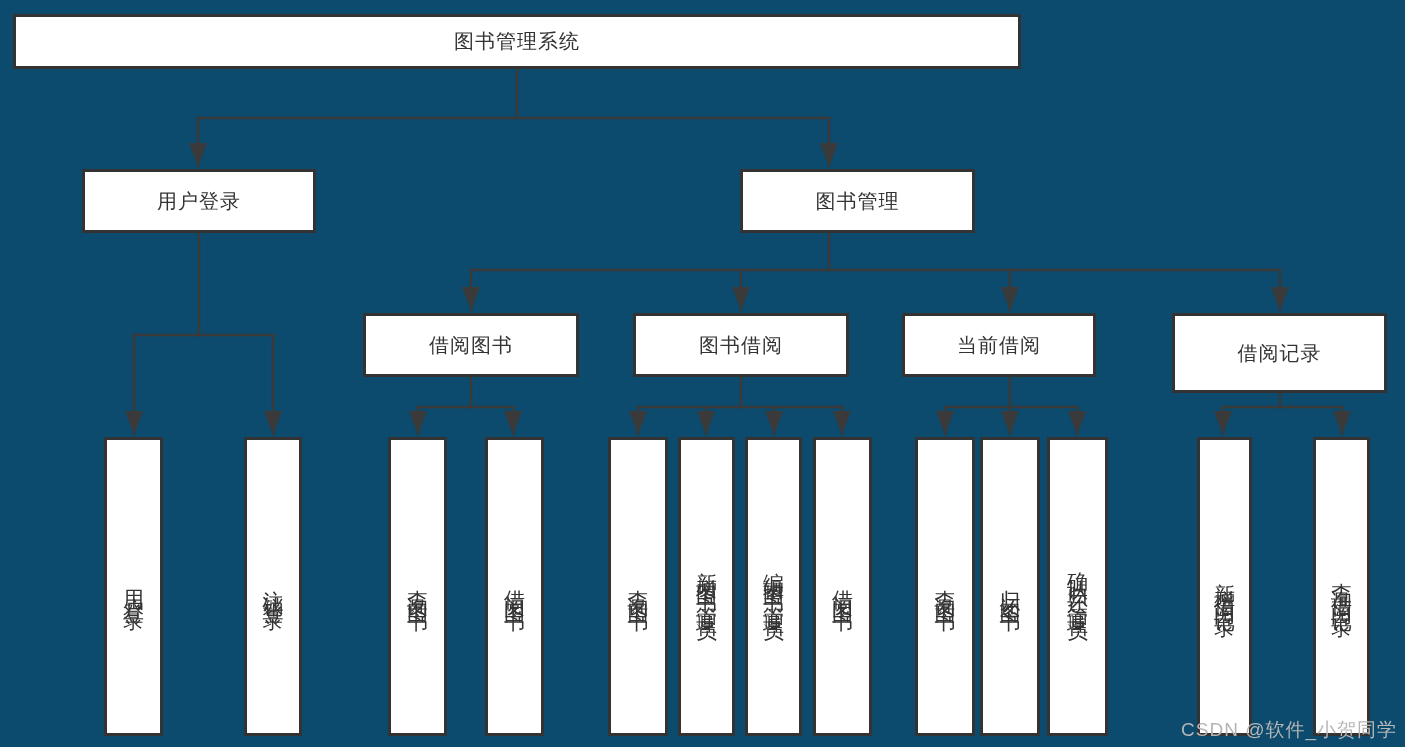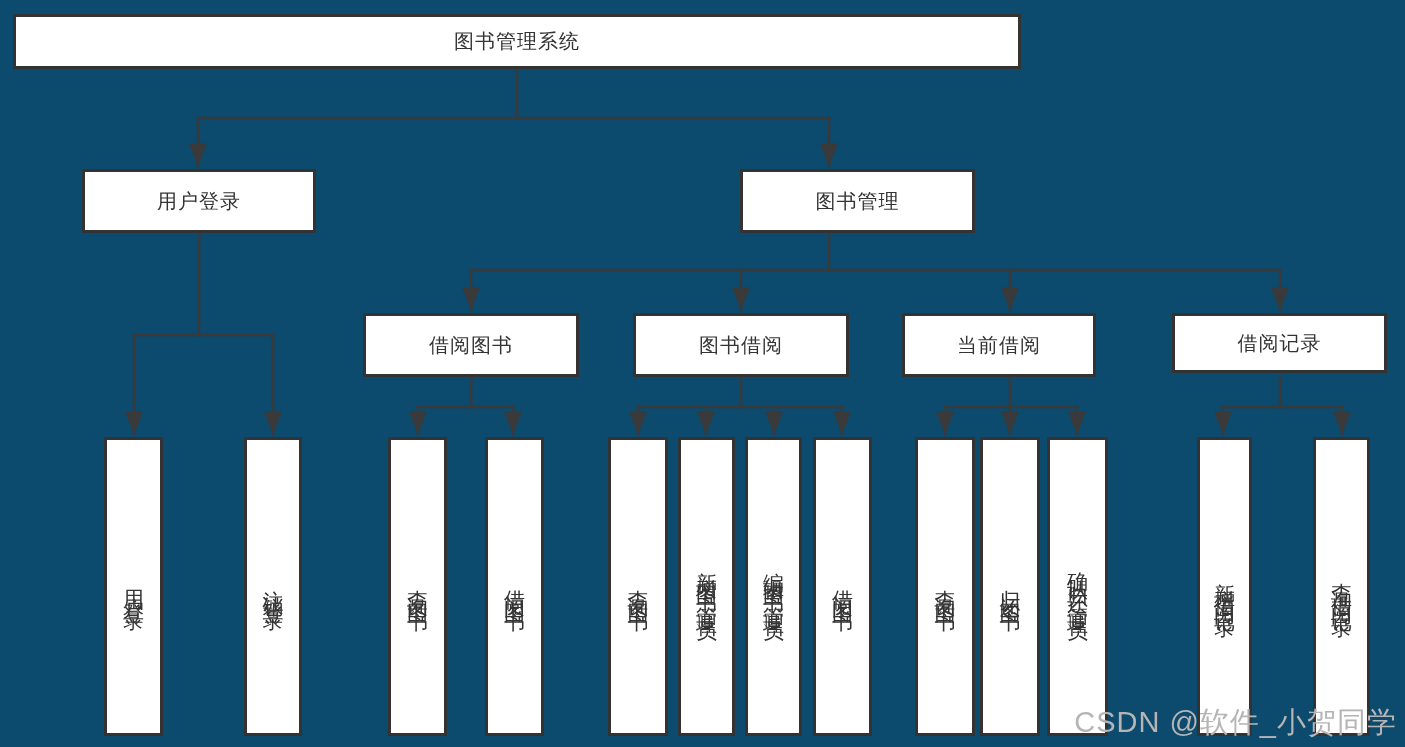--- a/index.html
+++ b/index.html
@@ -57,21 +57,21 @@
     font-size: 21px;
     line-height: 1.05;
     letter-spacing: 7px;
     color: #333333;
     white-space: nowrap;
   }
   #watermark {
     position: absolute;
     right: 8px;
     bottom: 4px;
-    font-size: 29px;
+    font-size: 19px;
     color: #b5b5b5;
     letter-spacing: 1px;
     z-index: 3;
     white-space: nowrap;
   }
 </style>
 </head>
 <body>
 
 <div id="stage">
@@ -139,21 +139,21 @@
 
   <div class="hbox" style="left:363px; top:313px; width:216px; height:64px;">
     <span>借阅图书</span>
   </div>
   <div class="hbox" style="left:633px; top:313px; width:216px; height:64px;">
     <span>图书借阅</span>
   </div>
   <div class="hbox" style="left:902px; top:313px; width:194px; height:64px;">
     <span>当前借阅</span>
   </div>
-  <div class="hbox" style="left:1172px; top:313px; width:215px; height:60px;">
+  <div class="hbox" style="left:1172px; top:313px; width:215px; height:80px;">
     <span>借阅记录</span>
   </div>
 
   <div class="vbox" style="left:104px; width:59px;">
     <span>用户登录</span>
   </div>
   <div class="vbox" style="left:244px; width:58px;">
     <span>注销登录</span>
   </div>
 

